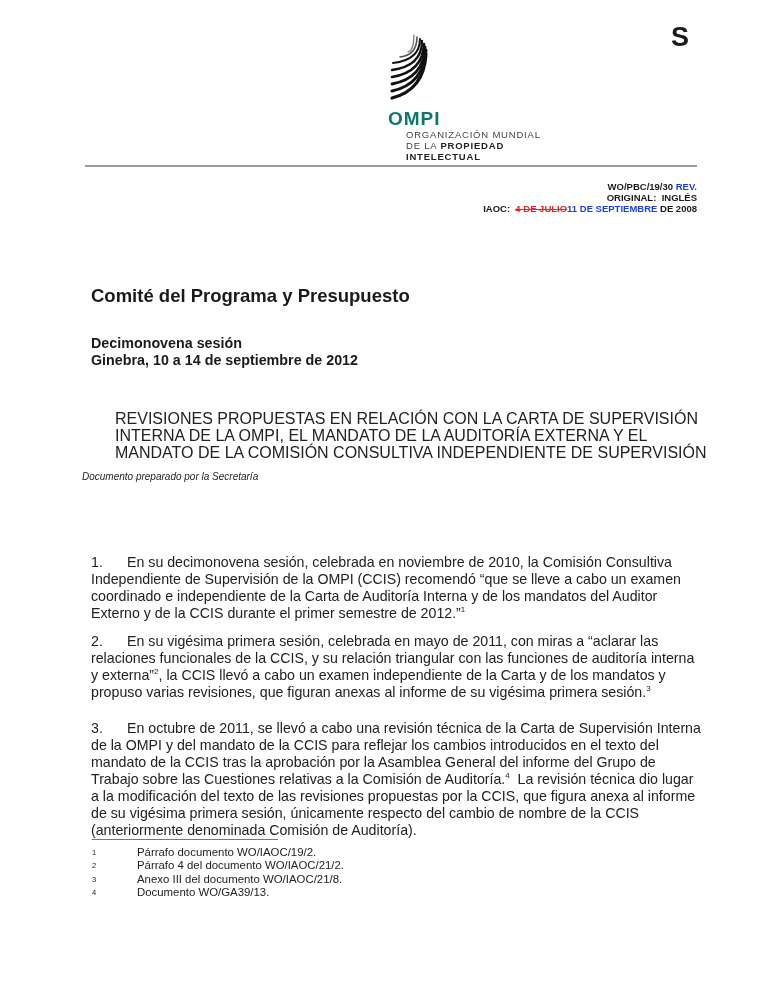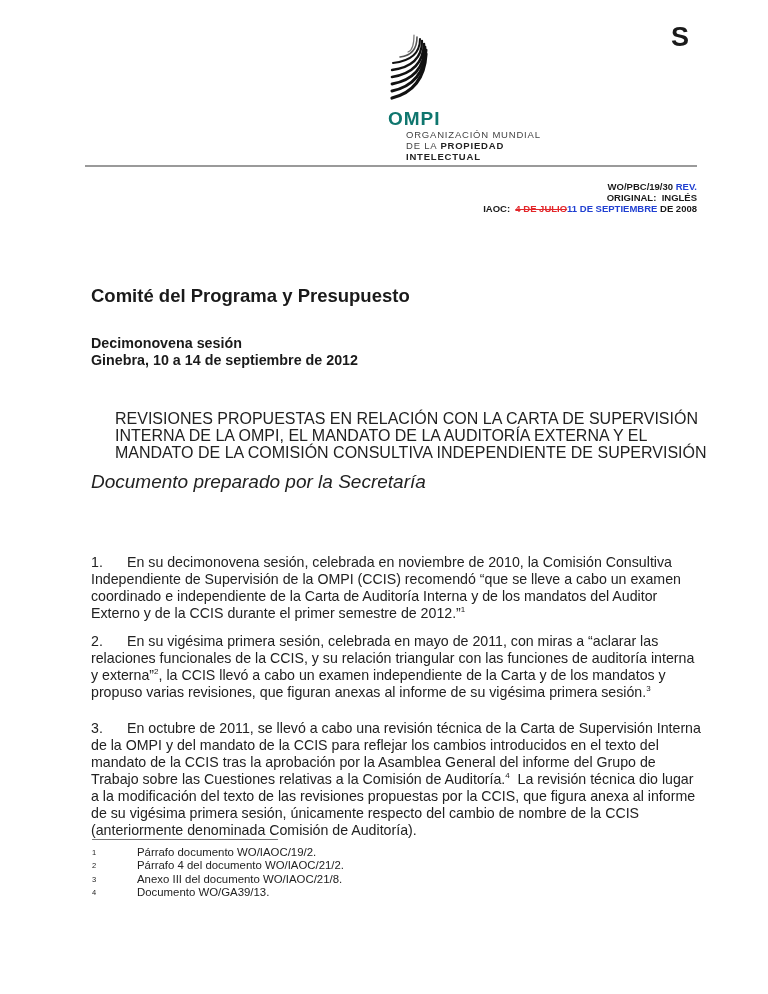--- a/index.html
+++ b/index.html
@@ -13,21 +13,21 @@
   .logo-sub { position: absolute; left: 18px; top: 97px; font-size: 9.5px; line-height: 11px; letter-spacing: 0.8px; color: #444; }
   .logo-sub b { color: #222; }
   .hr-top { left: 85px; top: 165px; width: 612px; height: 2px; background: #9a9a9a; }
   .meta { right: 71px; top: 181px; text-align: right; font-size: 9.5px; font-weight: bold; line-height: 11px; }
   .ins { color: #1f3fd1; }
   .del { color: #e3262a; text-decoration: line-through; }
   .ins-plain { color: #1f3fd1; }
   .committee { left: 91px; top: 285px; font-size: 18.5px; font-weight: bold; text-align: right; }
   .session { left: 91px; top: 335px; font-size: 14.3px; font-weight: bold; line-height: 17px; }
   .doc-title { left: 91px; top: 410px; width: 610px; font-size: 16px; line-height: 17px; color: #222; margin-left: 24px; }
-  .prepared { left: 91px; top: 471px; font-size: 19px; font-style: italic; color: #222; }
+  .prepared { left: 82px; top: 471px; font-size: 10px; font-style: italic; color: #222; }
   .para { left: 91px; width: 612px; font-size: 14.2px; line-height: 17px; color: #222; }
   .para .num { display: inline-block; width: 36px; }
   sup { font-size: 8px; line-height: 0; }
   .fn-rule { left: 92px; top: 839px; width: 186px; height: 1px; background: #777; }
   .footnotes { left: 92px; top: 846px; font-size: 11.4px; line-height: 13.3px; color: #222; }
   .fn { display: flex; }
   .fn .fn-num { width: 45px; font-size: 7.5px; vertical-align: top; }
 </style>
 </head>
 <body>

